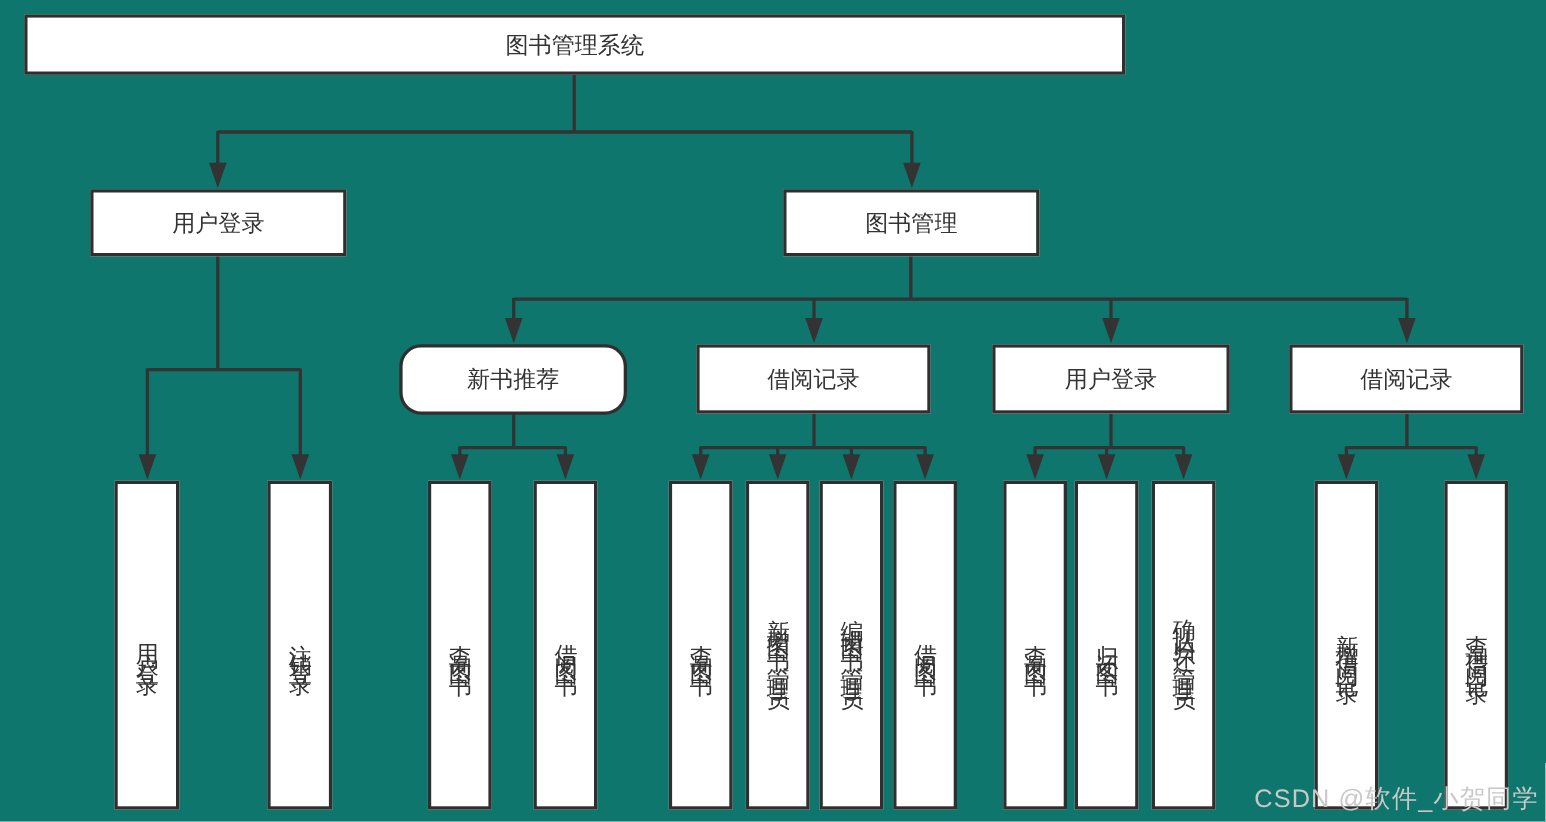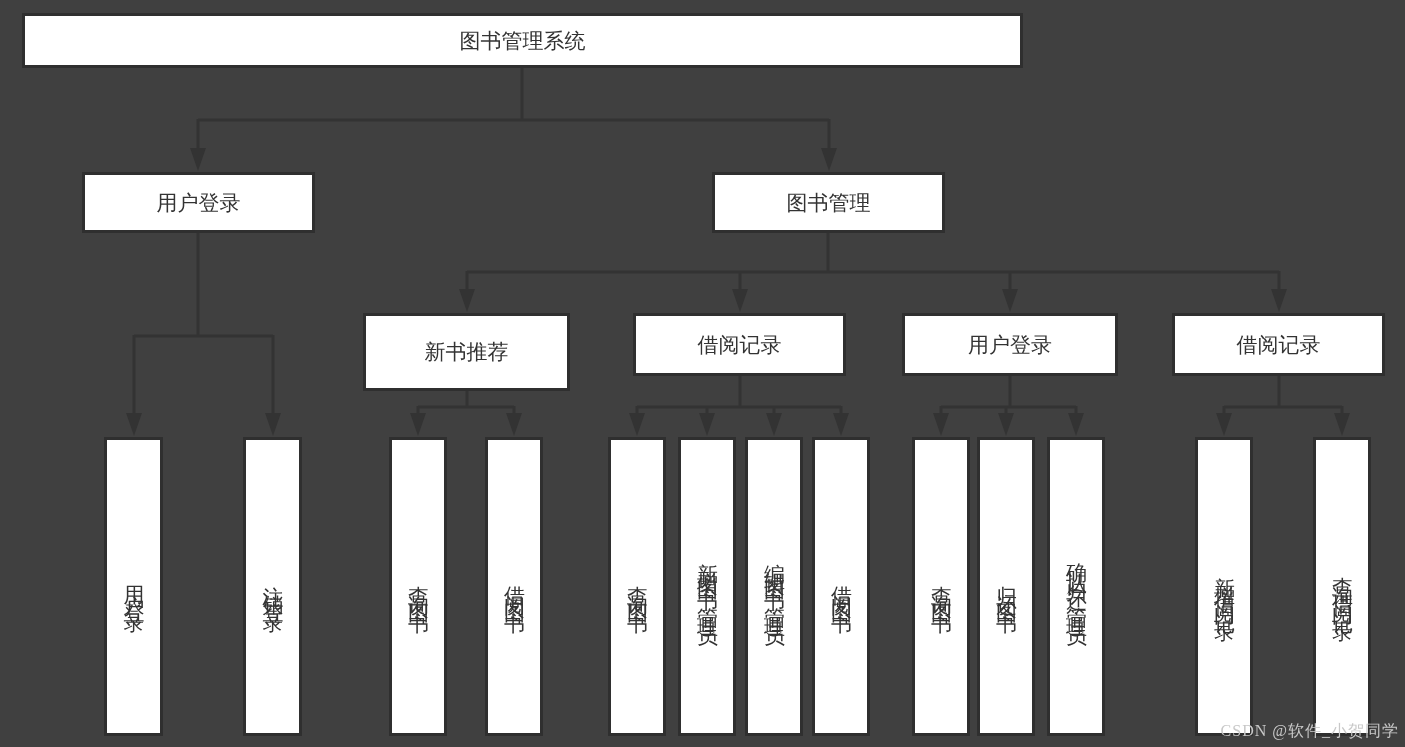--- a/index.html
+++ b/index.html
@@ -1,37 +1,37 @@
 <!DOCTYPE html>
 <html><head>
 <meta charset="utf-8">
 <style>
   html,body{margin:0;padding:0;background:#ffffff;}
   #canvas{
-    position:relative;width:1405px;height:747px;background:#404040;
-    font-family:Liberation Serif, serif;color:#333333;
+    position:relative;width:1405px;height:747px;background:#0f766e;
+    font-family:Liberation Sans, sans-serif;color:#333333;
     overflow:hidden;
   }
   svg.wires{position:absolute;left:0;top:0;z-index:0;pointer-events:none;}
   .wire{stroke:#333333;stroke-width:3;fill:none;}
   .arrow{fill:#333333;stroke:none;}
   .node{
     position:absolute;box-sizing:border-box;background:#ffffff;
     border:3px solid #2f2f2f;z-index:1;
     display:flex;align-items:center;justify-content:center;
     font-size:21px;color:#333333;
   }
   .leaf .vtext{
     writing-mode:vertical-rl;text-orientation:mixed;
     letter-spacing:9px;font-size:21px;line-height:1;
     white-space:nowrap;
   }
   .watermark{
     position:absolute;right:6px;bottom:5px;z-index:2;
-    font-size:16px;color:#c8c8c8;letter-spacing:1px;
+    font-size:23px;color:#c8c8c8;letter-spacing:1px;
   }
 </style>
 </head>
 <body>
 
 <div id="canvas">
 
   <svg class="wires" width="1405" height="747" viewBox="0 0 1405 747">
 
     <g>
@@ -86,21 +86,21 @@
     <span>图书管理系统</span>
   </div>
 
   <div class="node" style="left:82px;top:172px;width:233px;height:61px;">
     <span>用户登录</span>
   </div>
   <div class="node" style="left:712px;top:172px;width:233px;height:61px;">
     <span>图书管理</span>
   </div>
 
-  <div class="node" style="left:363px;top:313px;width:207px;height:78px;">
+  <div class="node" style="left:363px;top:313px;width:207px;height:64px;border-radius:20px;">
     <span>新书推荐</span>
   </div>
   <div class="node" style="left:633px;top:313px;width:213px;height:63px;">
     <span>借阅记录</span>
   </div>
   <div class="node" style="left:902px;top:313px;width:216px;height:63px;">
     <span>用户登录</span>
   </div>
   <div class="node" style="left:1172px;top:313px;width:213px;height:63px;">
     <span>借阅记录</span>

